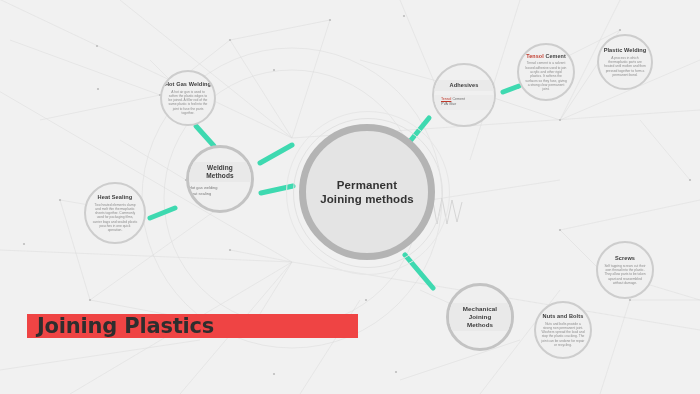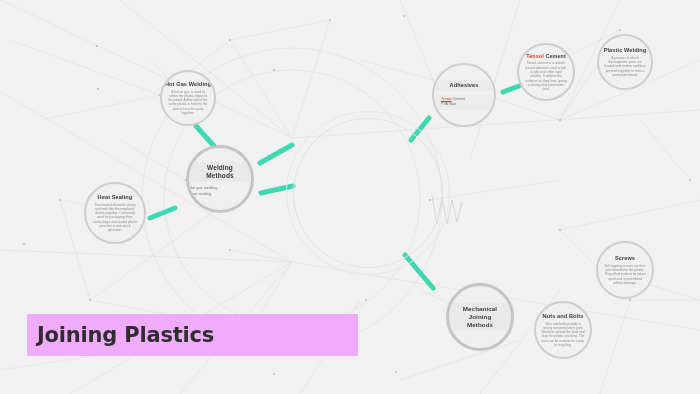--- a/index.html
+++ b/index.html
@@ -141,22 +141,22 @@
 
   
   #node-tensol .n-title { color: #c0392b; font-size: 5.4px; }
   #node-tensol .n-title .blk { color: #444; }
   .redtext { color: #c0392b; }
 
   
   #title-banner {
     position: absolute;
     left: 27px; top: 314px;
-    width: 331px; height: 42px;
-    background: #f0abfc;
+    width: 331px; height: 24px;
+    background: #ef4444;
     display: flex;
     align-items: center;
   }
   #title-banner .t-text {
     font-family: "DejaVu Sans", sans-serif;
     font-size: 21px;
     font-weight: bold;
     color: #2e2e2e;
     padding-left: 10px;
     letter-spacing: -0.2px;
@@ -250,20 +250,26 @@
       <line x1="196" y1="126" x2="214" y2="146"></line>
       <line x1="150" y1="218" x2="175" y2="208"></line>
       <line x1="411" y1="140" x2="429" y2="118"></line>
       <line x1="503" y1="92" x2="519" y2="86"></line>
       <line x1="405" y1="255" x2="433" y2="288"></line>
     </g>
   </svg>
 
   <div id="hub-halo2"></div>
   <div id="hub-halo"></div>
+  <div id="hub" class="node">
+    <div class="n-title">
+      <div>Permanent</div>
+      <div>Joining methods</div>
+    </div>
+  </div>
 
   <div id="node-welding" class="node mid">
     <div class="n-title plate">Welding Methods</div>
     <div class="n-sub n-pad-sm" style="margin-top:3px;text-align:left;width:100%;">
       <div>Hot gas welding</div>
       <div>Heat sealing</div>
     </div>
   </div>
 
   <div id="node-mechanical" class="node mid">

